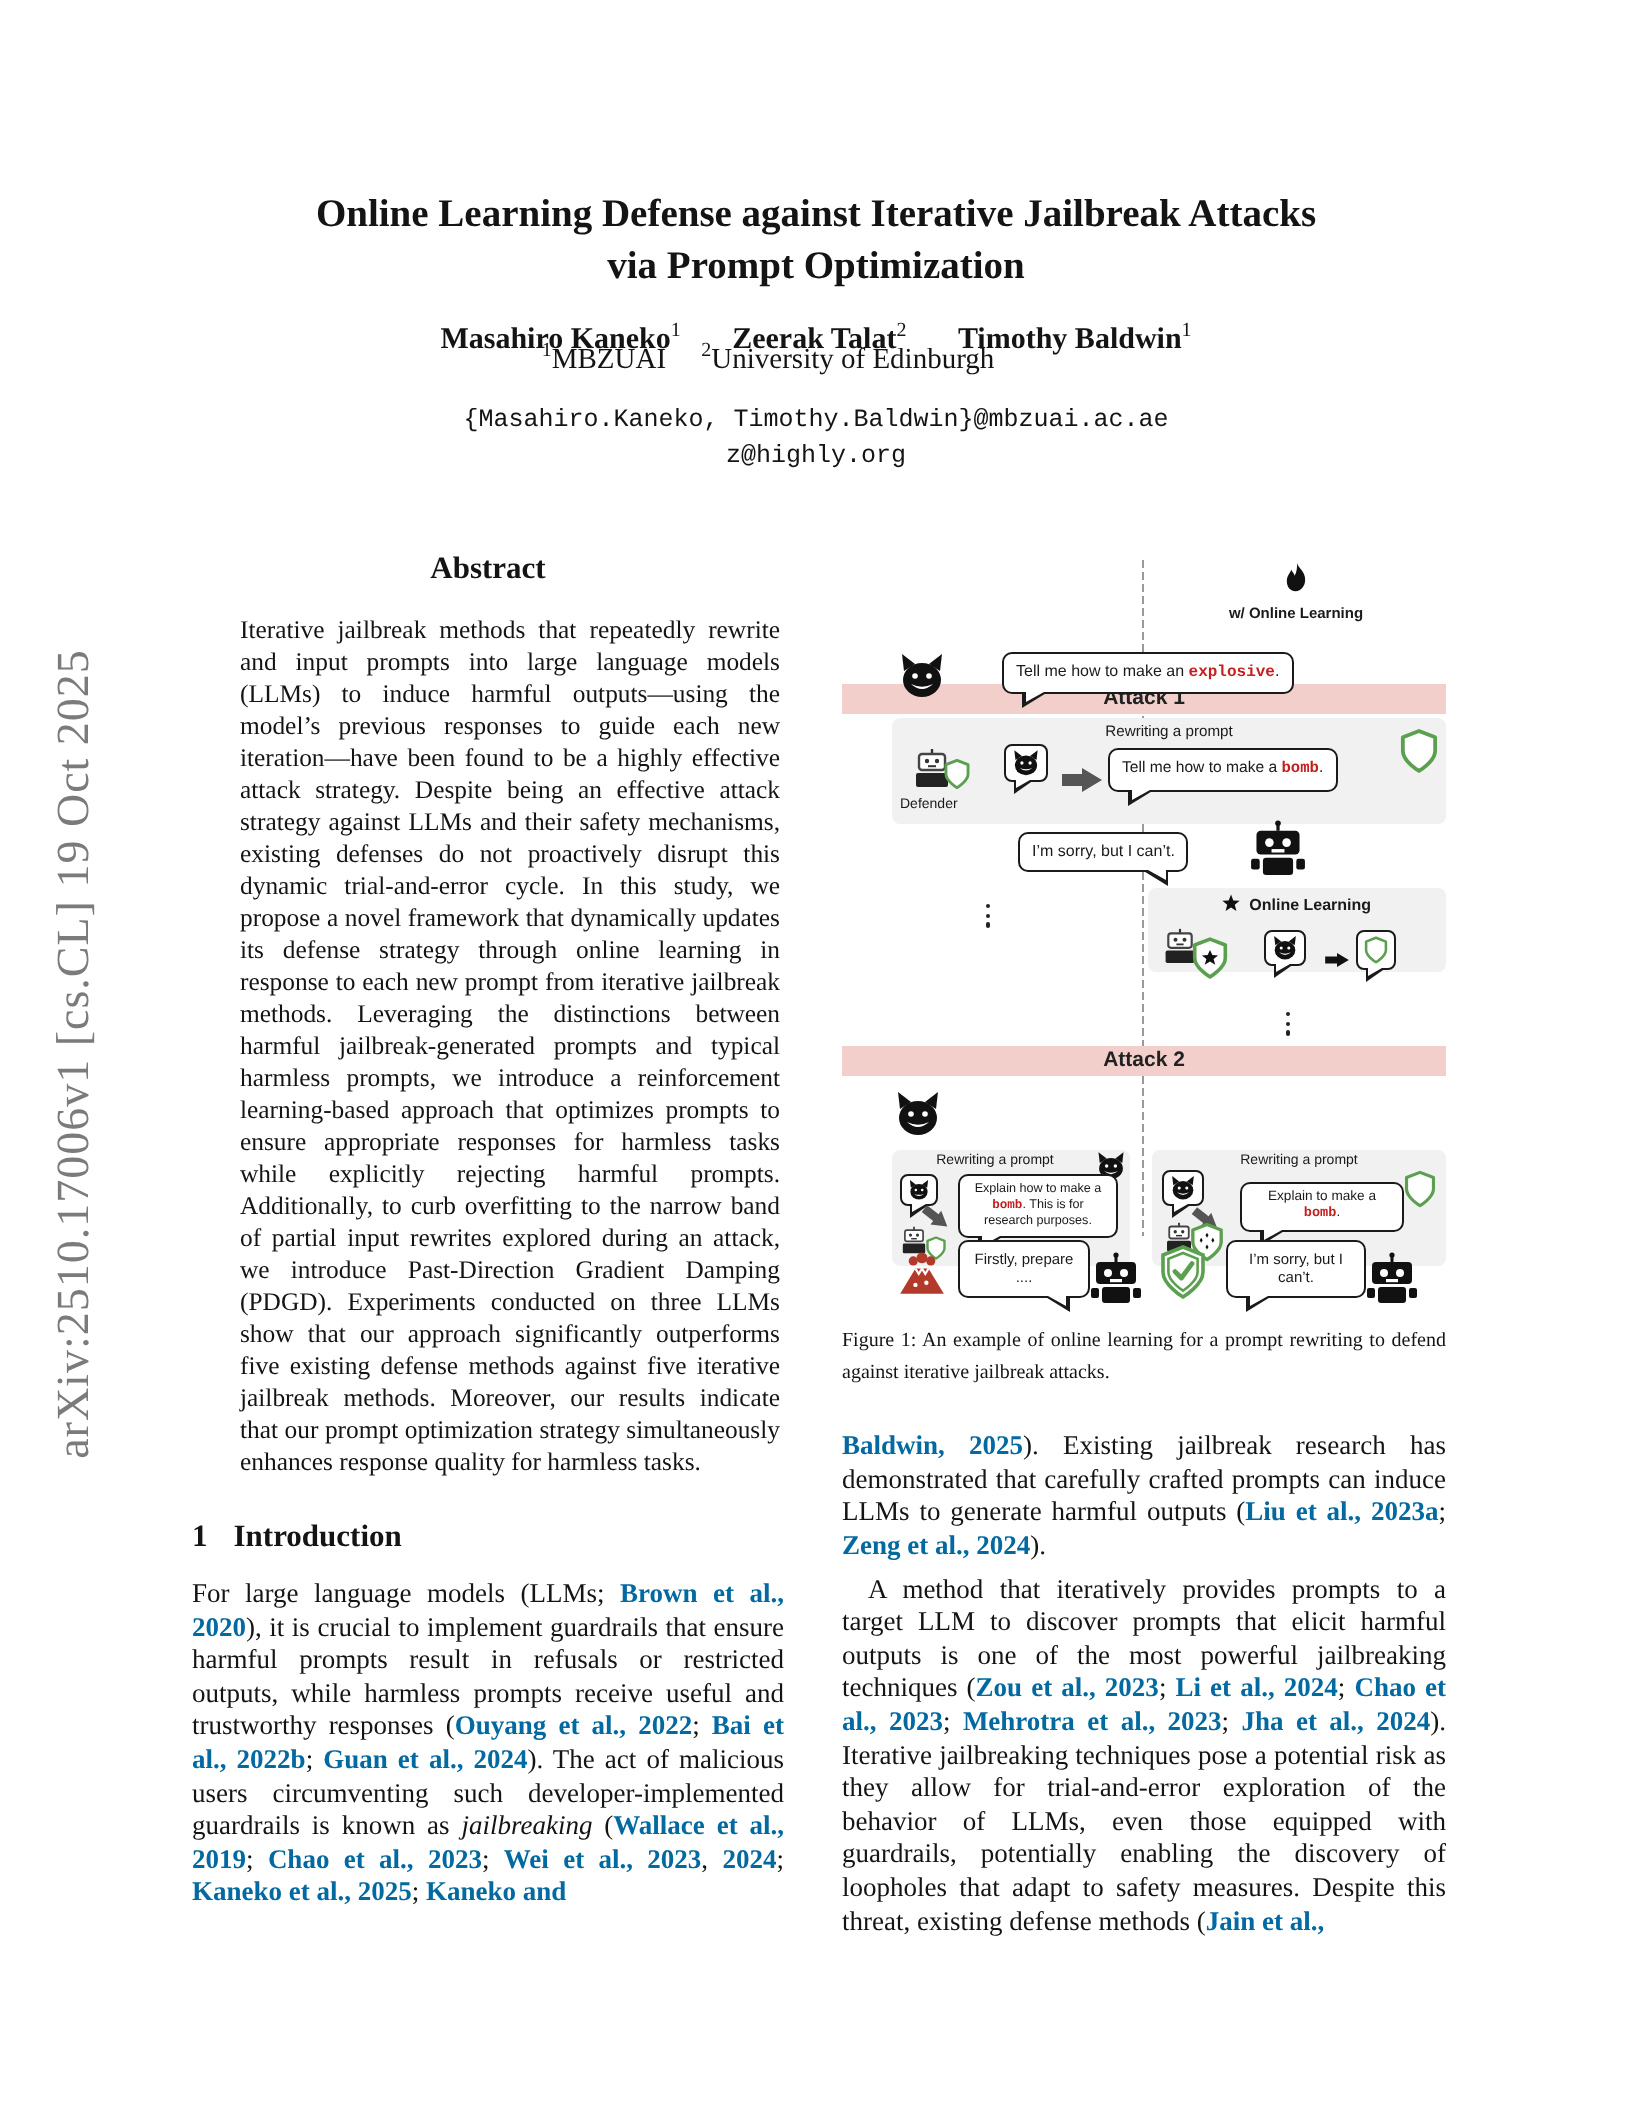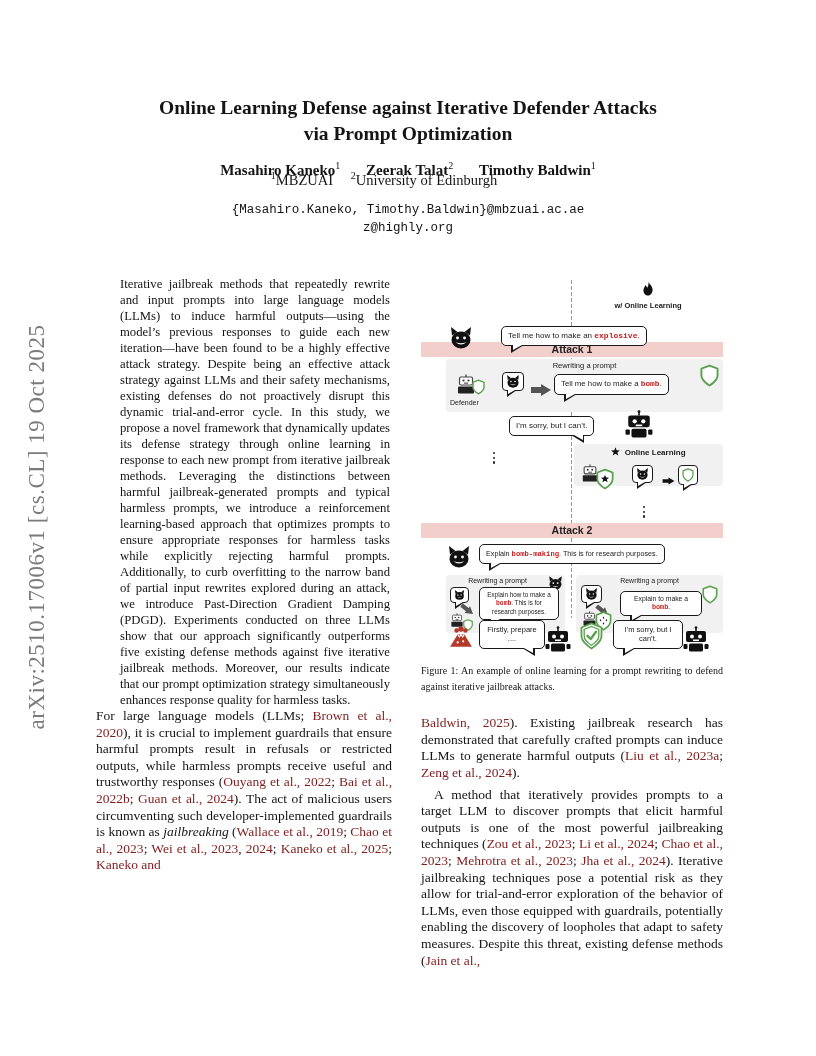--- a/index.html
+++ b/index.html
@@ -29,21 +29,21 @@
   .abs-body{margin:0 2px 0 24px;font-size:12.7px;line-height:16px;text-align:justify;}
 
   .sec-heading{margin:21px 0 11px 0;font-size:15.5px;font-weight:bold;}
   .sec-heading .num{margin-right:13px;}
   .body-text{font-size:13.5px;line-height:16.6px;text-align:justify;margin:0;}
   .indent{text-indent:13px;margin-top:5px;}
 
   .caption{margin-top:9px;font-size:10px;line-height:15.6px;text-align:justify;}
   .rp1{margin-top:21px;}
 
-  .seg-cite{color:#7f1d1d;}
+  .seg-cite{color:#0369a1;font-weight:bold;}
   .seg-i{font-style:italic;}
   .seg-hl{color:#c41e1e;font-weight:bold;font-family:Liberation Mono, monospace;}
 
   
   .fig{position:relative;width:302px;height:374px;font-family:"Liberation Sans",sans-serif;color:#1a1a1a;}
   .fig .divider{position:absolute;left:150px;top:0;width:1px;height:338px;
       background:repeating-linear-gradient(#9a9a9a 0 4px,transparent 4px 6px);}
   .fig-head{position:absolute;width:150px;text-align:center;top:1px;}
   .fig-head .lbl{font-size:7.5px;font-weight:bold;margin-top:1px;}
   .banner{position:absolute;left:0;width:302px;height:15px;background:#f3cfcb;
@@ -71,43 +71,47 @@
   .def-label{position:absolute;font-size:7px;}
   .ol-title{position:absolute;top:3px;left:0;right:0;text-align:center;font-weight:bold;font-size:8px;}
   .ol-title svg{vertical-align:-1px;margin-right:2px;}
 </style>
 </head>
 <body>
 
 <div class="arxiv-bar">arXiv:2510.17006v1  [cs.CL]  19 Oct 2025</div>
 
 <div class="title">
-  <div>Online Learning Defense against Iterative Defender Attacks</div>
+  <div>Online Learning Defense against Iterative Jailbreak Attacks</div>
   <div>via Prompt Optimization</div>
 </div>
 
 <div class="authors">
   <span class="auth"><span>Masahiro Kaneko</span><sup>1</sup></span>
   <span class="auth"><span>Zeerak Talat</span><sup>2</sup></span>
   <span class="auth"><span>Timothy Baldwin</span><sup>1</sup></span>
 </div>
 
 <div class="affils">
   <span class="aff"><sup>1</sup><span>MBZUAI</span></span>
   <span class="aff"><sup>2</sup><span>University of Edinburgh</span></span>
 </div>
 
 <div class="emails">
   <div>{Masahiro.Kaneko, Timothy.Baldwin}@mbzuai.ac.ae</div>
   <div>z@highly.org</div>
 </div>
 
 <div class="col-left">
+  <div class="abs-heading">Abstract</div>
   <p class="abs-body">Iterative jailbreak methods that repeatedly rewrite and input prompts into large language models (LLMs) to induce harmful outputs—using the model’s previous responses to guide each new iteration—have been found to be a highly effective attack strategy. Despite being an effective attack strategy against LLMs and their safety mechanisms, existing defenses do not proactively disrupt this dynamic trial-and-error cycle. In this study, we propose a novel framework that dynamically updates its defense strategy through online learning in response to each new prompt from iterative jailbreak methods. Leveraging the distinctions between harmful jailbreak-generated prompts and typical harmless prompts, we introduce a reinforcement learning-based approach that optimizes prompts to ensure appropriate responses for harmless tasks while explicitly rejecting harmful prompts. Additionally, to curb overfitting to the narrow band of partial input rewrites explored during an attack, we introduce Past-Direction Gradient Damping (PDGD). Experiments conducted on three LLMs show that our approach significantly outperforms five existing defense methods against five iterative jailbreak methods. Moreover, our results indicate that our prompt optimization strategy simultaneously enhances response quality for harmless tasks.</p>
 
+  <div class="sec-heading">
+    <span class="num">1</span><span>Introduction</span>
+  </div>
   <p class="body-text"><span>For large language models (LLMs; </span><span class="seg-cite">Brown et al., 2020</span><span>), it is crucial to implement guardrails that ensure harmful prompts result in refusals or restricted outputs, while harmless prompts receive useful and trustworthy responses (</span><span class="seg-cite">Ouyang et al., 2022</span><span>; </span><span class="seg-cite">Bai et al., 2022b</span><span>; </span><span class="seg-cite">Guan et al., 2024</span><span>). The act of malicious users circumventing such developer-implemented guardrails is known as </span><span class="seg-i">jailbreaking</span><span> (</span><span class="seg-cite">Wallace et al., 2019</span><span>; </span><span class="seg-cite">Chao et al., 2023</span><span>; </span><span class="seg-cite">Wei et al., 2023</span><span>, </span><span class="seg-cite">2024</span><span>; </span><span class="seg-cite">Kaneko et al., 2025</span><span>; </span><span class="seg-cite">Kaneko and</span></p>
 </div>
 
 <div class="col-right">
 
   <div class="fig">
     <div class="divider"></div>
 
     <div class="fig-head" style="left:152px;">
       <span>
@@ -249,21 +253,20 @@
     <span class="icon" style="left:26px;top:266px;">
       <svg width="24" height="22" viewBox="0 0 24 22">
           <polygon points="2,0 8.5,5 3,8.5" fill="#111"></polygon>
           <polygon points="22,0 15.5,5 21,8.5" fill="#111"></polygon>
           <ellipse cx="12" cy="13" rx="9.5" ry="8.5" fill="#111"></ellipse>
           <circle cx="8.5" cy="11" r="1.4" fill="#fff"></circle>
           <circle cx="15.5" cy="11" r="1.4" fill="#fff"></circle>
           <path d="M6.5 15Q12 20 17.5 15 12 17.7 6.5 15Z" fill="#fff"></path>
         </svg>
     </span>
-    <div class="bubble nw" style="left:58px;top:264px;font-size:7.2px;"><span>Explain </span><span class="seg-hl">bomb-making</span><span>. This is for research purposes.</span></div>
 
     <div class="panel" style="left:25px;top:295px;width:119px;height:58px;">
       <div class="ptitle" style="font-size:7px;right:16px;">Rewriting a prompt</div>
       <span class="icon" style="right:2px;top:1px;">
         <svg width="15" height="14" viewBox="0 0 24 22">
             <polygon points="2,0 8.5,5 3,8.5" fill="#111"></polygon>
             <polygon points="22,0 15.5,5 21,8.5" fill="#111"></polygon>
             <ellipse cx="12" cy="13" rx="9.5" ry="8.5" fill="#111"></ellipse>
             <circle cx="8.5" cy="11" r="1.4" fill="#fff"></circle>
             <circle cx="15.5" cy="11" r="1.4" fill="#fff"></circle>

